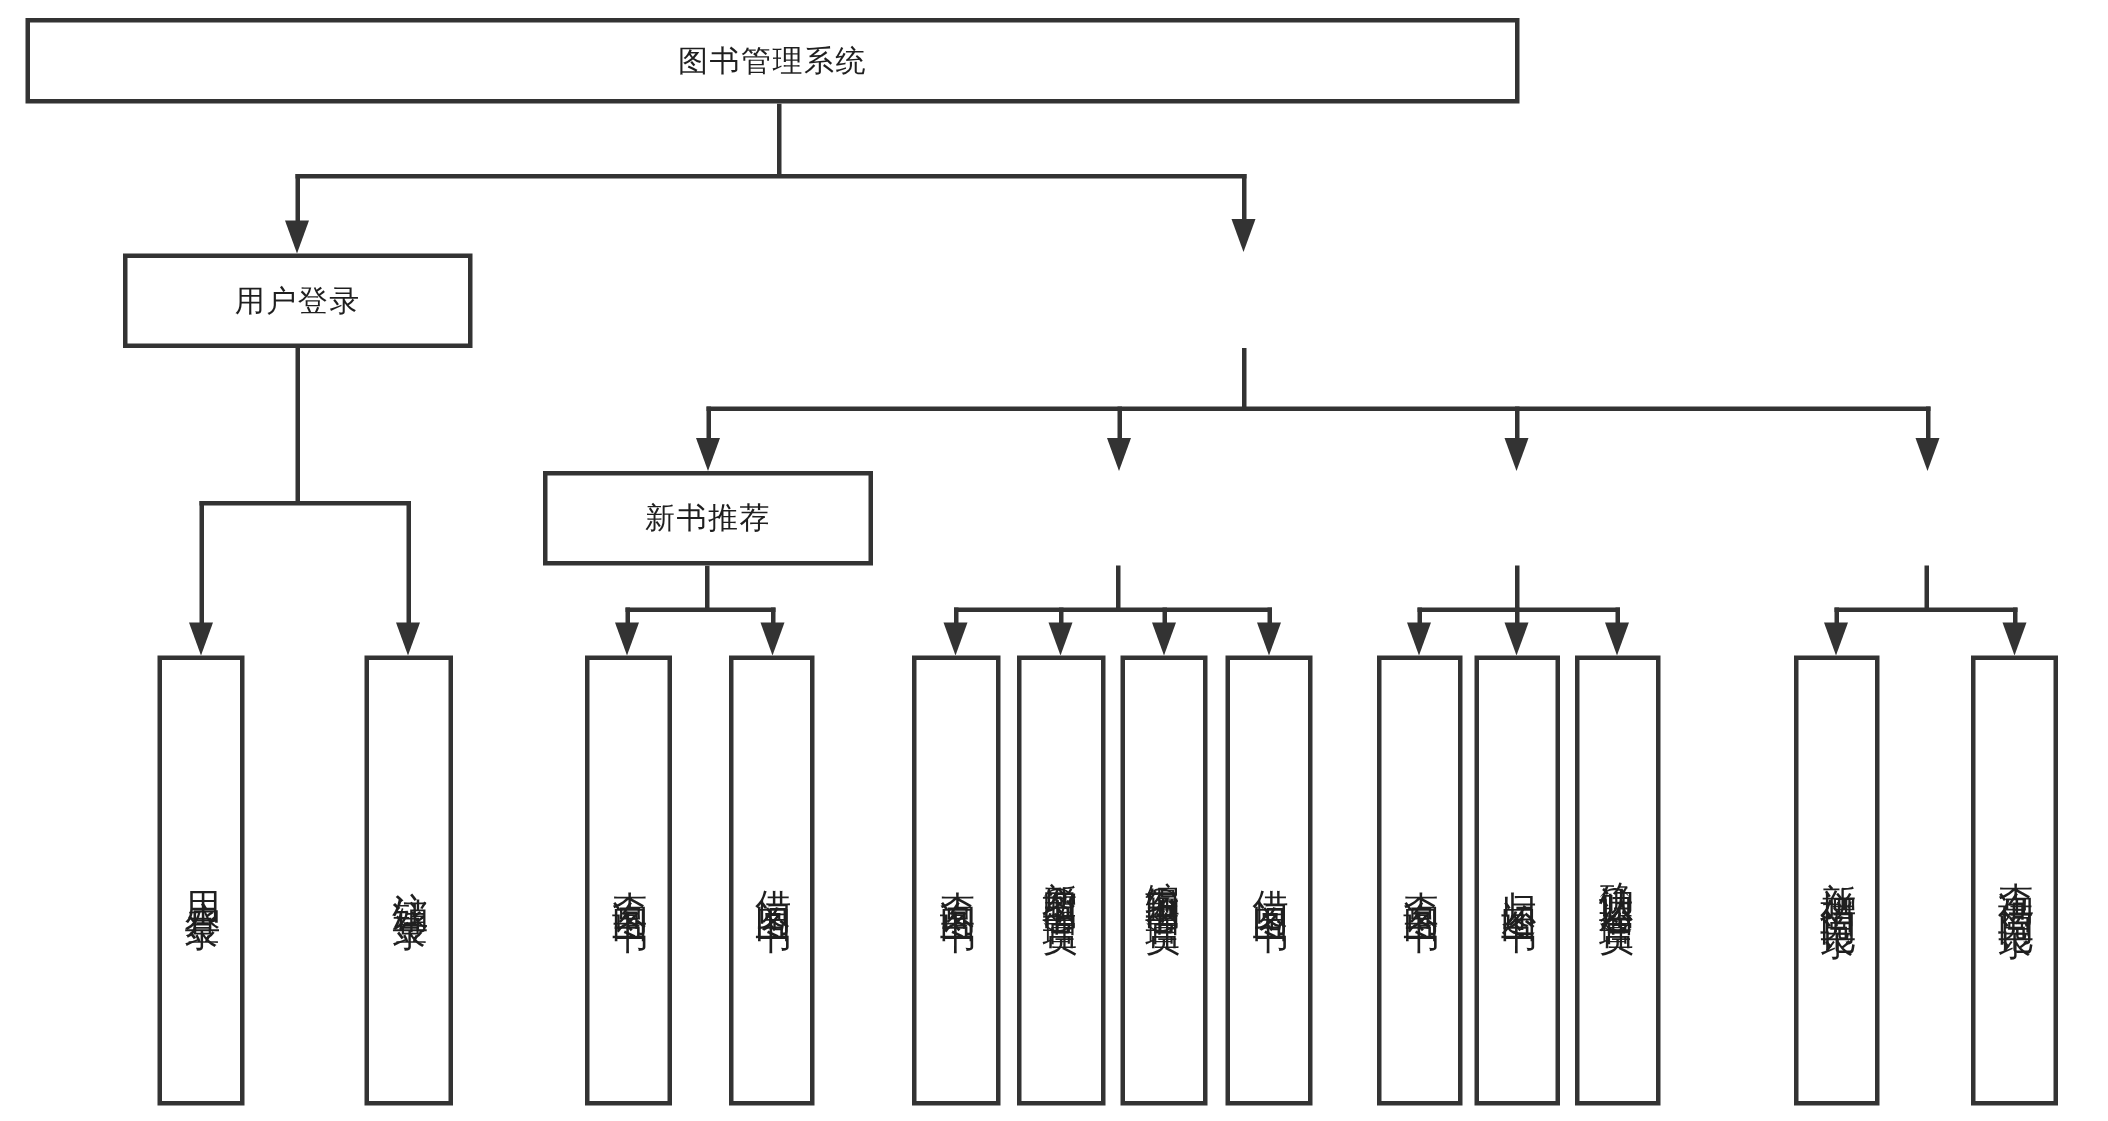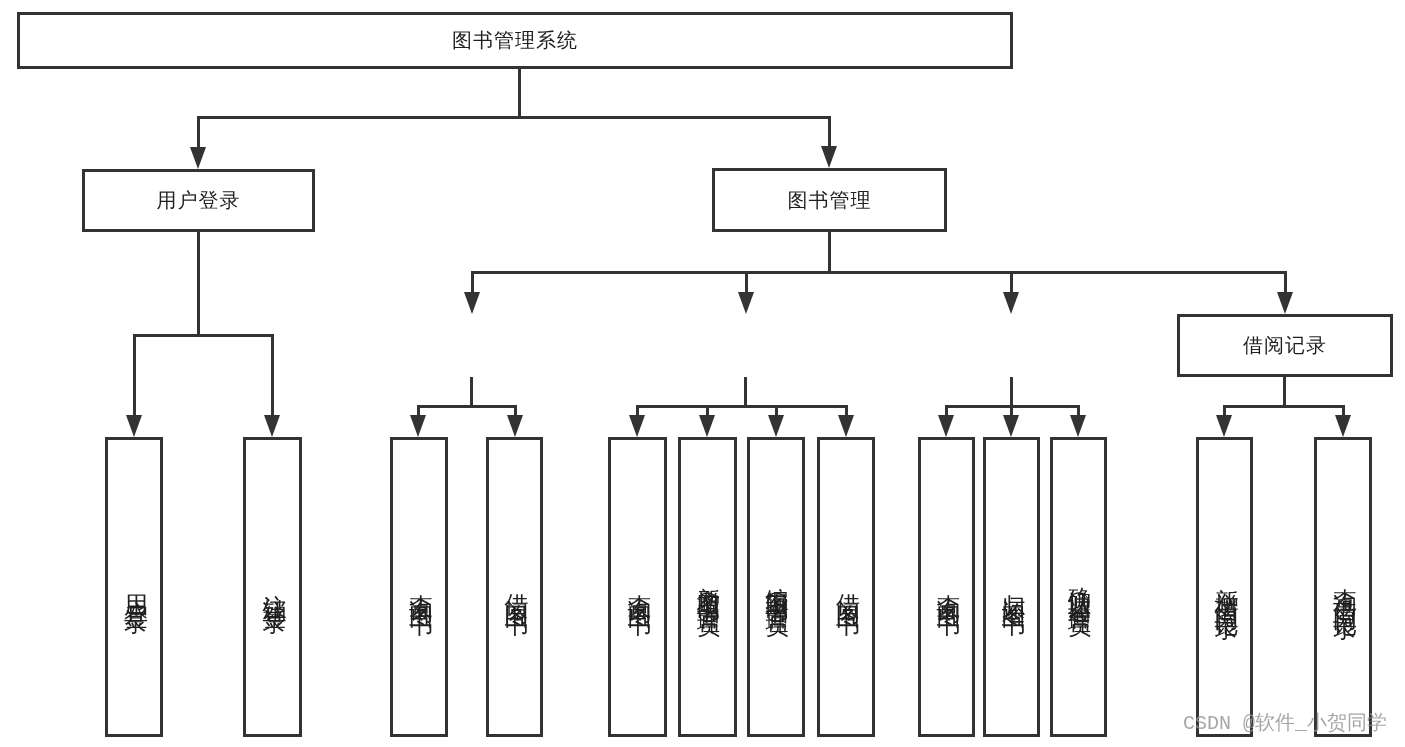--- a/index.html
+++ b/index.html
@@ -1,21 +1,21 @@
 <!DOCTYPE html>
 <html><head>
 <meta charset="utf-8">
 <style>
   html,body{margin:0;padding:0;background:#ffffff;}
   #stage{
     position:relative;
     width:1405px;
     height:747px;
     background:#ffffff;
-    font-family:Liberation Mono, monospace;
+    font-family:Liberation Sans, sans-serif;
     overflow:hidden;
   }
   .hbox{
     position:absolute;
     box-sizing:border-box;
     border:3px solid #333333;
     background:#ffffff;
     display:flex;
     align-items:center;
     justify-content:center;
@@ -68,26 +68,23 @@
 
 <div id="stage">
 
   <div class="hbox" style="left:17px;top:12px;width:996px;height:57px">
     <span>图书管理系统</span>
   </div>
 
   <div class="hbox" style="left:82px;top:169px;width:233px;height:63px">
     <span>用户登录</span>
   </div>
-  <div class="hbox" style="left:712px;top:168px;width:235px;height:64px">
-    <span>图书管理</span>
-  </div>
 
-  <div class="hbox" style="left:1177px;top:314px;width:216px;height:63px">
-    <span>借阅记录</span>
+  <div class="hbox" style="left:362px;top:314px;width:220px;height:63px">
+    <span>新书推荐</span>
   </div>
 
   <div class="vbox short" style="left:105px;width:58px">
     <span>用户登录</span>
   </div>
   <div class="vbox short" style="left:243px;width:59px">
     <span>注销登录</span>
   </div>
 
   <div class="vbox short" style="left:390px;width:58px">
@@ -179,15 +176,14 @@
   <div class="vline" style="left:1077px;top:405px;height:14px"></div>
   <div class="arrow" style="left:1070px;top:415px"></div>
 
   <div class="vline" style="left:1283px;top:377px;height:31px"></div>
   <div class="hline" style="left:1223px;top:405px;width:122px"></div>
   <div class="vline" style="left:1223px;top:405px;height:14px"></div>
   <div class="arrow" style="left:1216px;top:415px"></div>
   <div class="vline" style="left:1342px;top:405px;height:14px"></div>
   <div class="arrow" style="left:1335px;top:415px"></div>
 
-  <div class="watermark">CSDN @软件_小贺同学</div>
 
 </div>
 
 </body></html>

